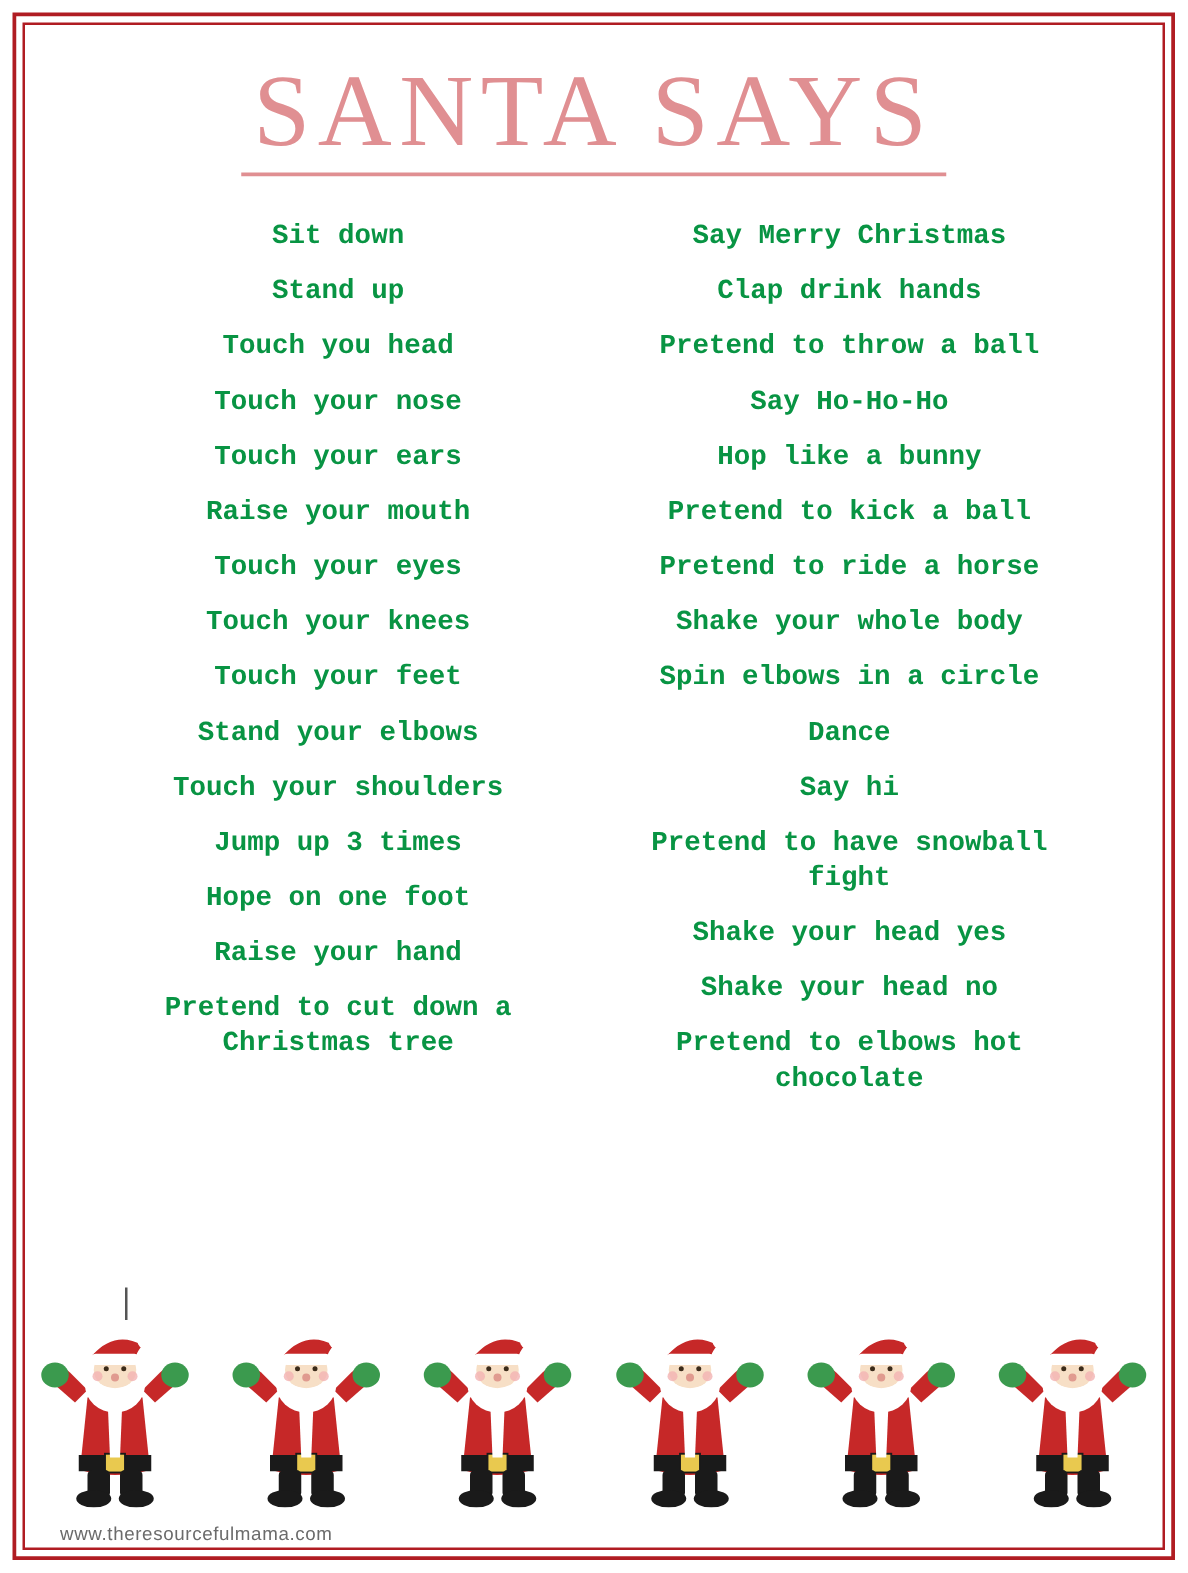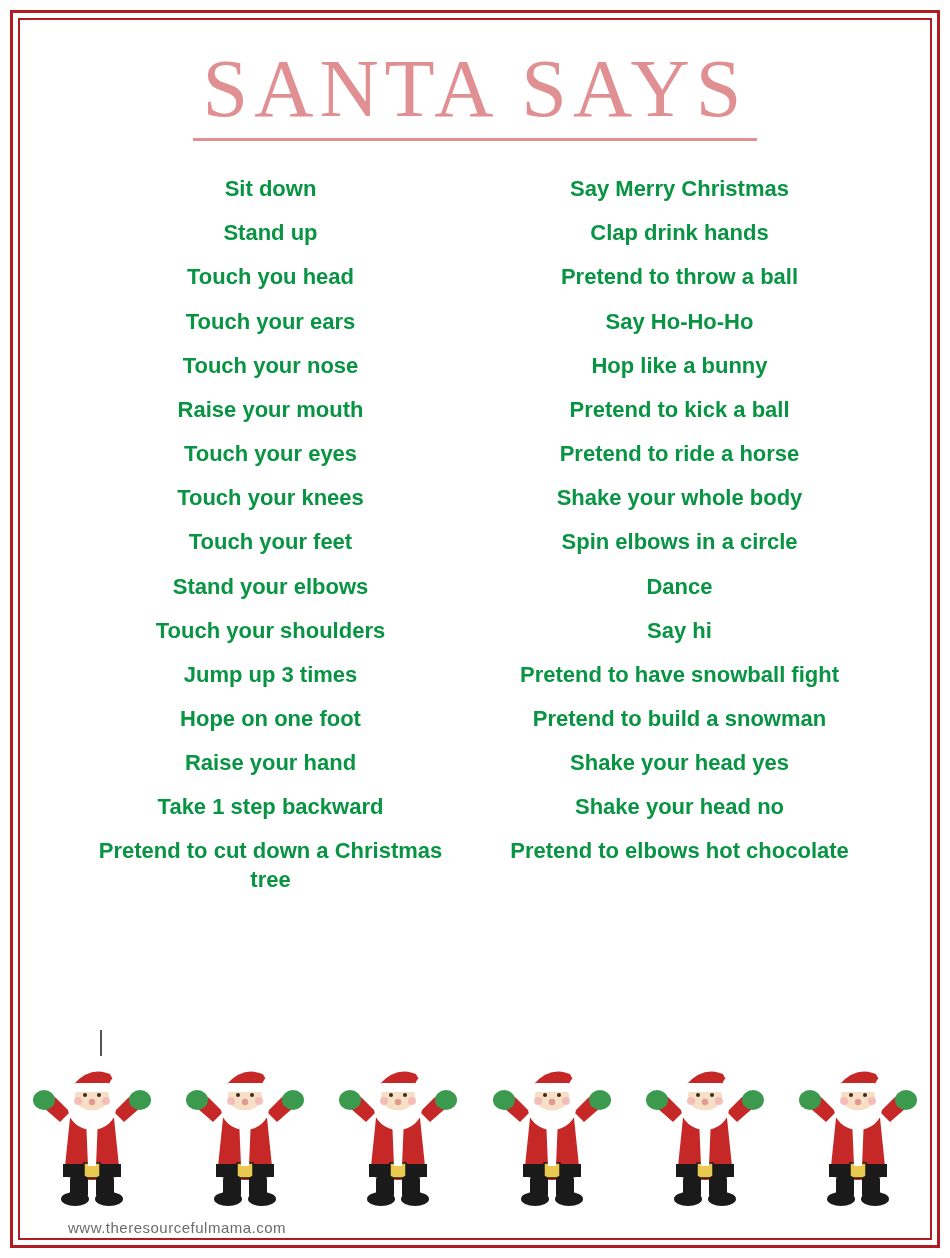--- a/index.html
+++ b/index.html
@@ -64,20 +64,21 @@
   }
   .columns {
     display: flex;
     margin-top: 34px;
     padding: 0 40px;
     box-sizing: border-box;
   }
   .col {
     flex: 1 1 50%;
     text-align: center;
+    font-family: Liberation Mono, monospace;
   }
   .item {
     color: #089443;
     font-weight: bold;
     font-size: 22px;
     line-height: 1.28;
     margin-bottom: 16px;
     padding: 0 18px;
   }
   .santa-row {
@@ -97,21 +98,21 @@
   .caret {
     position: absolute;
     left: 70px;
     bottom: 150px;
     width: 2px;
     height: 26px;
     background: #555;
   }
   .footer {
     position: absolute;
-    left: 68px;
+    left: 48px;
     bottom: 22px;
     font-size: 15px;
     color: #6b6b6b;
     letter-spacing: 0.5px;
     font-family: "Liberation Sans", sans-serif;
   }
 </style>
 </head>
 <body>
 
@@ -124,48 +125,46 @@
 
     <div class="title-wrap">
       <div class="title">SANTA SAYS</div>
     </div>
 
     <div class="columns">
       <div class="col">
         <div class="item">Sit down</div>
         <div class="item">Stand up</div>
         <div class="item">Touch you head</div>
+        <div class="item">Touch your nose</div>
         <div class="item">Touch your ears</div>
-        <div class="item">Touch your nose</div>
         <div class="item">Raise your mouth</div>
         <div class="item">Touch your eyes</div>
         <div class="item">Touch your knees</div>
         <div class="item">Touch your feet</div>
         <div class="item">Stand your elbows</div>
         <div class="item">Touch your shoulders</div>
         <div class="item">Jump up 3 times</div>
         <div class="item">Hope on one foot</div>
         <div class="item">Raise your hand</div>
-        <div class="item">Take 1 step backward</div>
         <div class="item">Pretend to cut down a Christmas tree</div>
       </div>
       <div class="col">
         <div class="item">Say Merry Christmas</div>
         <div class="item">Clap drink hands</div>
         <div class="item">Pretend to throw a ball</div>
         <div class="item">Say Ho-Ho-Ho</div>
         <div class="item">Hop like a bunny</div>
         <div class="item">Pretend to kick a ball</div>
         <div class="item">Pretend to ride a horse</div>
         <div class="item">Shake your whole body</div>
         <div class="item">Spin elbows in a circle</div>
         <div class="item">Dance</div>
         <div class="item">Say hi</div>
         <div class="item">Pretend to have snowball fight</div>
-        <div class="item">Pretend to build a snowman</div>
         <div class="item">Shake your head yes</div>
         <div class="item">Shake your head no</div>
         <div class="item">Pretend to elbows hot chocolate</div>
       </div>
     </div>
 
   </div>
 
   <div class="santa-row">
     <div class="caret"></div>

